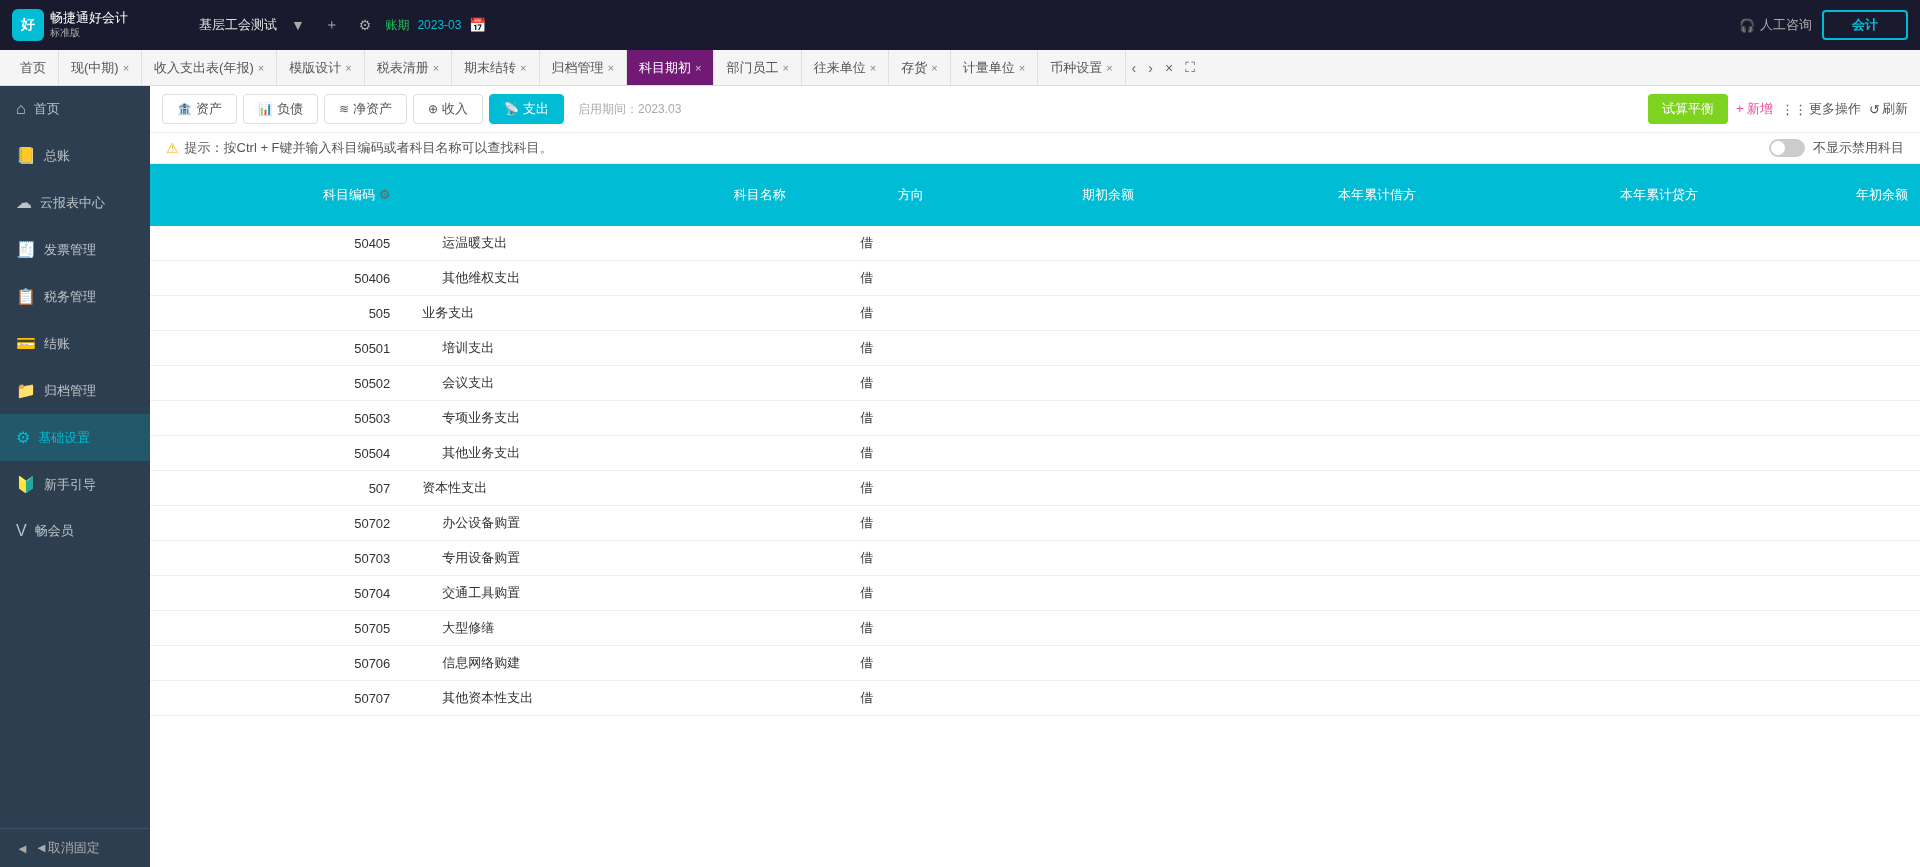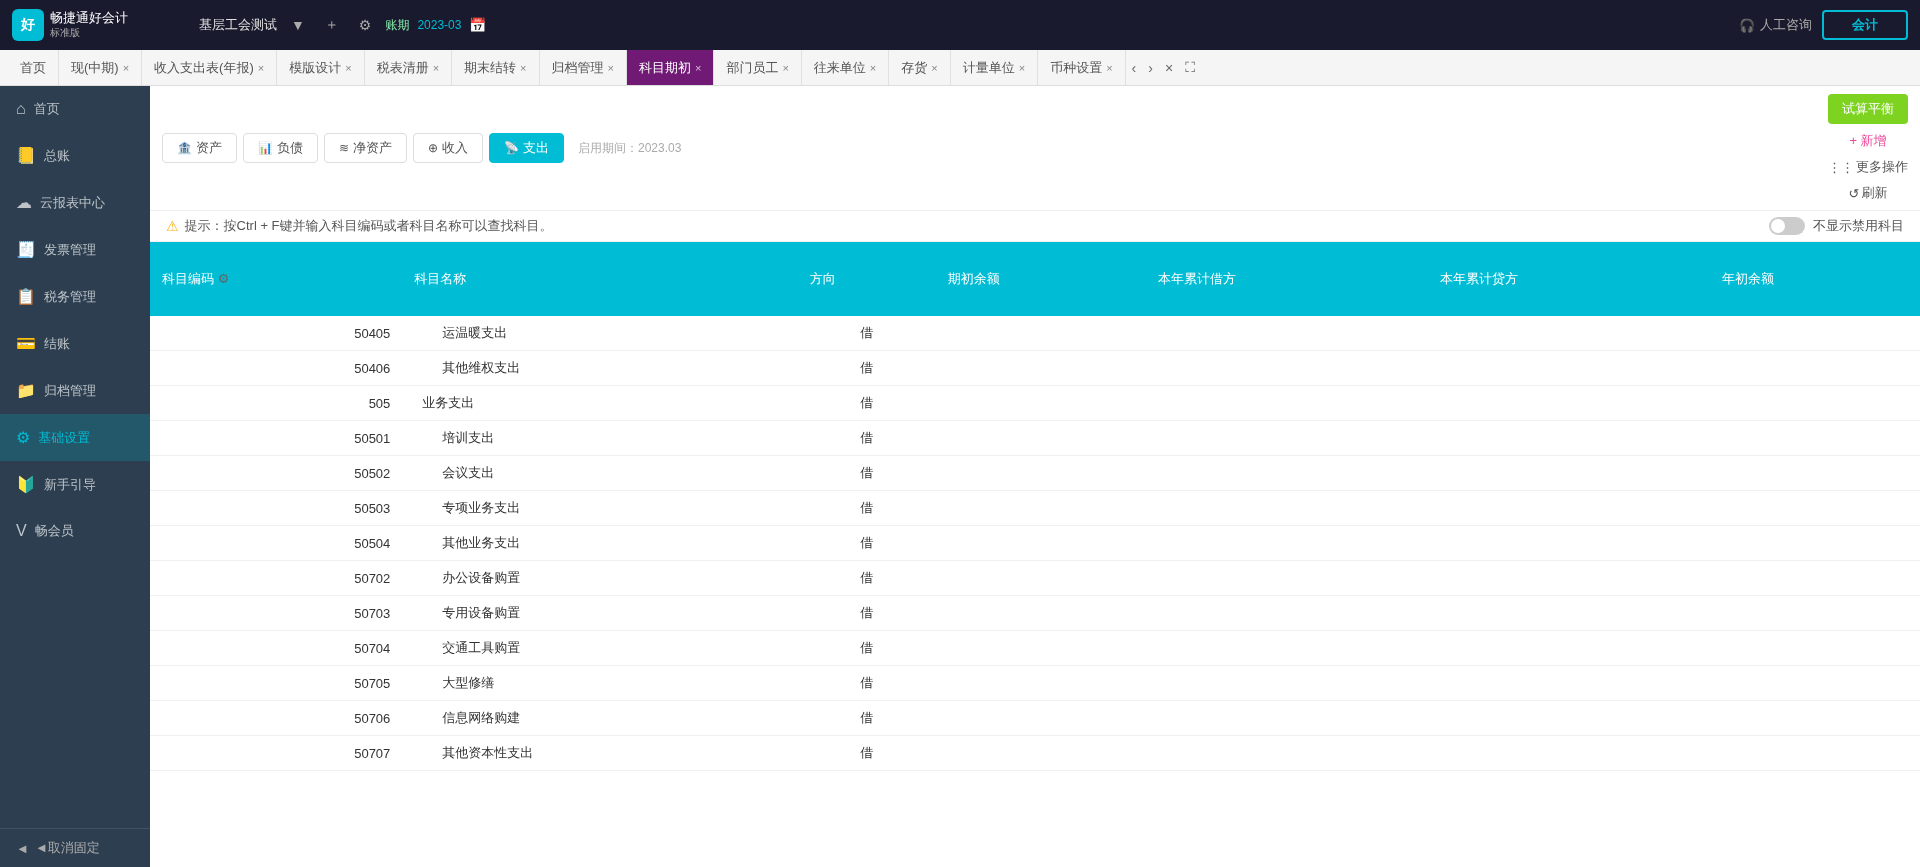--- a/index.html
+++ b/index.html
@@ -10,21 +10,21 @@
       display: flex; align-items: center; background: #1a1a2e; height: 50px;
       padding: 0 12px; flex-shrink: 0; position: relative;
     }
     .logo-area { display: flex; align-items: center; width: 150px; flex-shrink: 0; }
     .logo-icon { width: 32px; height: 32px; background: #00bcd4; border-radius: 6px; display: flex; align-items: center; justify-content: center; color: white; font-size: 14px; font-weight: bold; margin-right: 6px; }
     .logo-text { color: white; font-size: 13px; line-height: 1.2; }
     .logo-sub { color: #aaa; font-size: 10px; }
     .top-center { display: flex; align-items: center; flex: 1; gap: 8px; }
     .company-name { color: #e0e0e0; font-size: 13px; cursor: pointer; margin-left: 37px; }
     .top-icon-btn { color: #aaa; background: none; border: none; cursor: pointer; padding: 4px 6px; font-size: 14px; }
-    .period-label { color: #86efac; font-size: 12px; }
+    .period-label { color: #22c55e; font-size: 12px; }
     .period-value { color: #00bcd4; font-size: 12px; }
     .calendar-icon { color: #00bcd4; font-size: 14px; cursor: pointer; }
     .top-right { display: flex; align-items: center; gap: 10px; }
     .service-btn { color: #aaa; font-size: 12px; cursor: pointer; display: flex; align-items: center; gap: 4px; }
     .account-btn { border: 2px solid #00bcd4; color: #00bcd4; background: none; border-radius: 4px; padding: 4px 28px; cursor: pointer; font-size: 13px; font-weight: bold; }
 
     
     .tab-bar {
       display: flex; align-items: center; background: #f5f5f5; height: 36px;
       padding: 0 8px; border-bottom: 1px solid #ddd; flex-shrink: 0; overflow: hidden;
@@ -56,38 +56,38 @@
 
     
     .content-area { flex: 1; display: flex; flex-direction: column; overflow: hidden; background: #fff; }
 
     
     .sub-tabs { display: flex; align-items: center; padding: 8px 12px; border-bottom: 1px solid #eee; background: #fff; gap: 6px; }
     .sub-tab { display: flex; align-items: center; gap: 4px; padding: 5px 14px; border-radius: 4px; cursor: pointer; font-size: 13px; color: #555; border: 1px solid #ddd; }
     .sub-tab.active { background: #00bcd4; color: white; border-color: #00bcd4; }
     .sub-tab-icon { font-size: 12px; }
     .period-info { color: #aaa; font-size: 12px; margin-left: 8px; }
-    .toolbar-right { margin-left: auto; display: flex; align-items: center; gap: 8px; flex-direction: column; }
+    .toolbar-right { margin-left: auto; display: flex; align-items: center; gap: 8px; }
     .btn-balance { background: #7ed321; color: white; border: none; border-radius: 4px; padding: 6px 14px; cursor: pointer; font-size: 13px; }
     .btn-add { background: none; border: none; color: #ec4899; cursor: pointer; font-size: 13px; display: flex; align-items: center; gap: 2px; }
     .btn-more { background: none; border: none; color: #555; cursor: pointer; font-size: 13px; display: flex; align-items: center; gap: 2px; }
     .btn-refresh { background: none; border: none; color: #555; cursor: pointer; font-size: 13px; display: flex; align-items: center; gap: 2px; }
 
     
     .notice-bar { padding: 6px 16px; background: #fff; display: flex; align-items: center; gap: 6px; font-size: 12px; color: #555; border-bottom: 1px solid #f0f0f0; }
     .notice-icon { color: #faad14; font-size: 14px; }
     .toggle-right { margin-left: auto; display: flex; align-items: center; gap: 8px; font-size: 12px; color: #555; }
     .toggle-switch { width: 36px; height: 18px; background: #ccc; border-radius: 9px; cursor: pointer; position: relative; }
     .toggle-knob { width: 14px; height: 14px; background: white; border-radius: 50%; position: absolute; top: 2px; left: 2px; transition: left 0.2s; }
 
     
     .table-wrapper { flex: 1; overflow-y: auto; overflow-x: hidden; }
     table { width: 100%; border-collapse: collapse; }
     thead tr { background: #00bcd4; color: white; }
-    thead th { padding: 28px 12px; font-size: 13px; font-weight: 500; text-align: left; border: none; white-space: nowrap; margin-left: 14px; }
+    thead th { padding: 22px 12px; font-size: 13px; font-weight: 500; text-align: right; border: none; white-space: nowrap; margin-left: 14px; }
     tbody tr { border-bottom: 1px solid #f0f0f0; }
     tbody td { padding: 8px 12px; font-size: 13px; color: #333; text-align: center; }
     tbody td:first-child { text-align: right; }
     tbody td:nth-child(2) { text-align: left; padding-left: 20px; }
     .code-indent { padding-left: 40px !important; }
     .gear-icon { color: #666; cursor: pointer; font-size: 13px; }
     .table-wrapper::-webkit-scrollbar { width: 8px; }
     .table-wrapper::-webkit-scrollbar-track { background: #f1f1f1; }
     .table-wrapper::-webkit-scrollbar-thumb { background: #ccc; border-radius: 4px; }
   </style>
@@ -350,20 +350,29 @@
             <tr>
               <td>50504</td>
               <td class="code-indent">其他业务支出</td>
               <td>借</td>
               <td></td>
               <td></td>
               <td></td>
               <td></td>
             </tr>
             <tr>
+              <td>507</td>
+              <td>资本性支出</td>
+              <td>借</td>
+              <td></td>
+              <td></td>
+              <td></td>
+              <td></td>
+            </tr>
+            <tr>
               <td>50702</td>
               <td class="code-indent">办公设备购置</td>
               <td>借</td>
               <td></td>
               <td></td>
               <td></td>
               <td></td>
             </tr>
             <tr>
               <td>50703</td>

